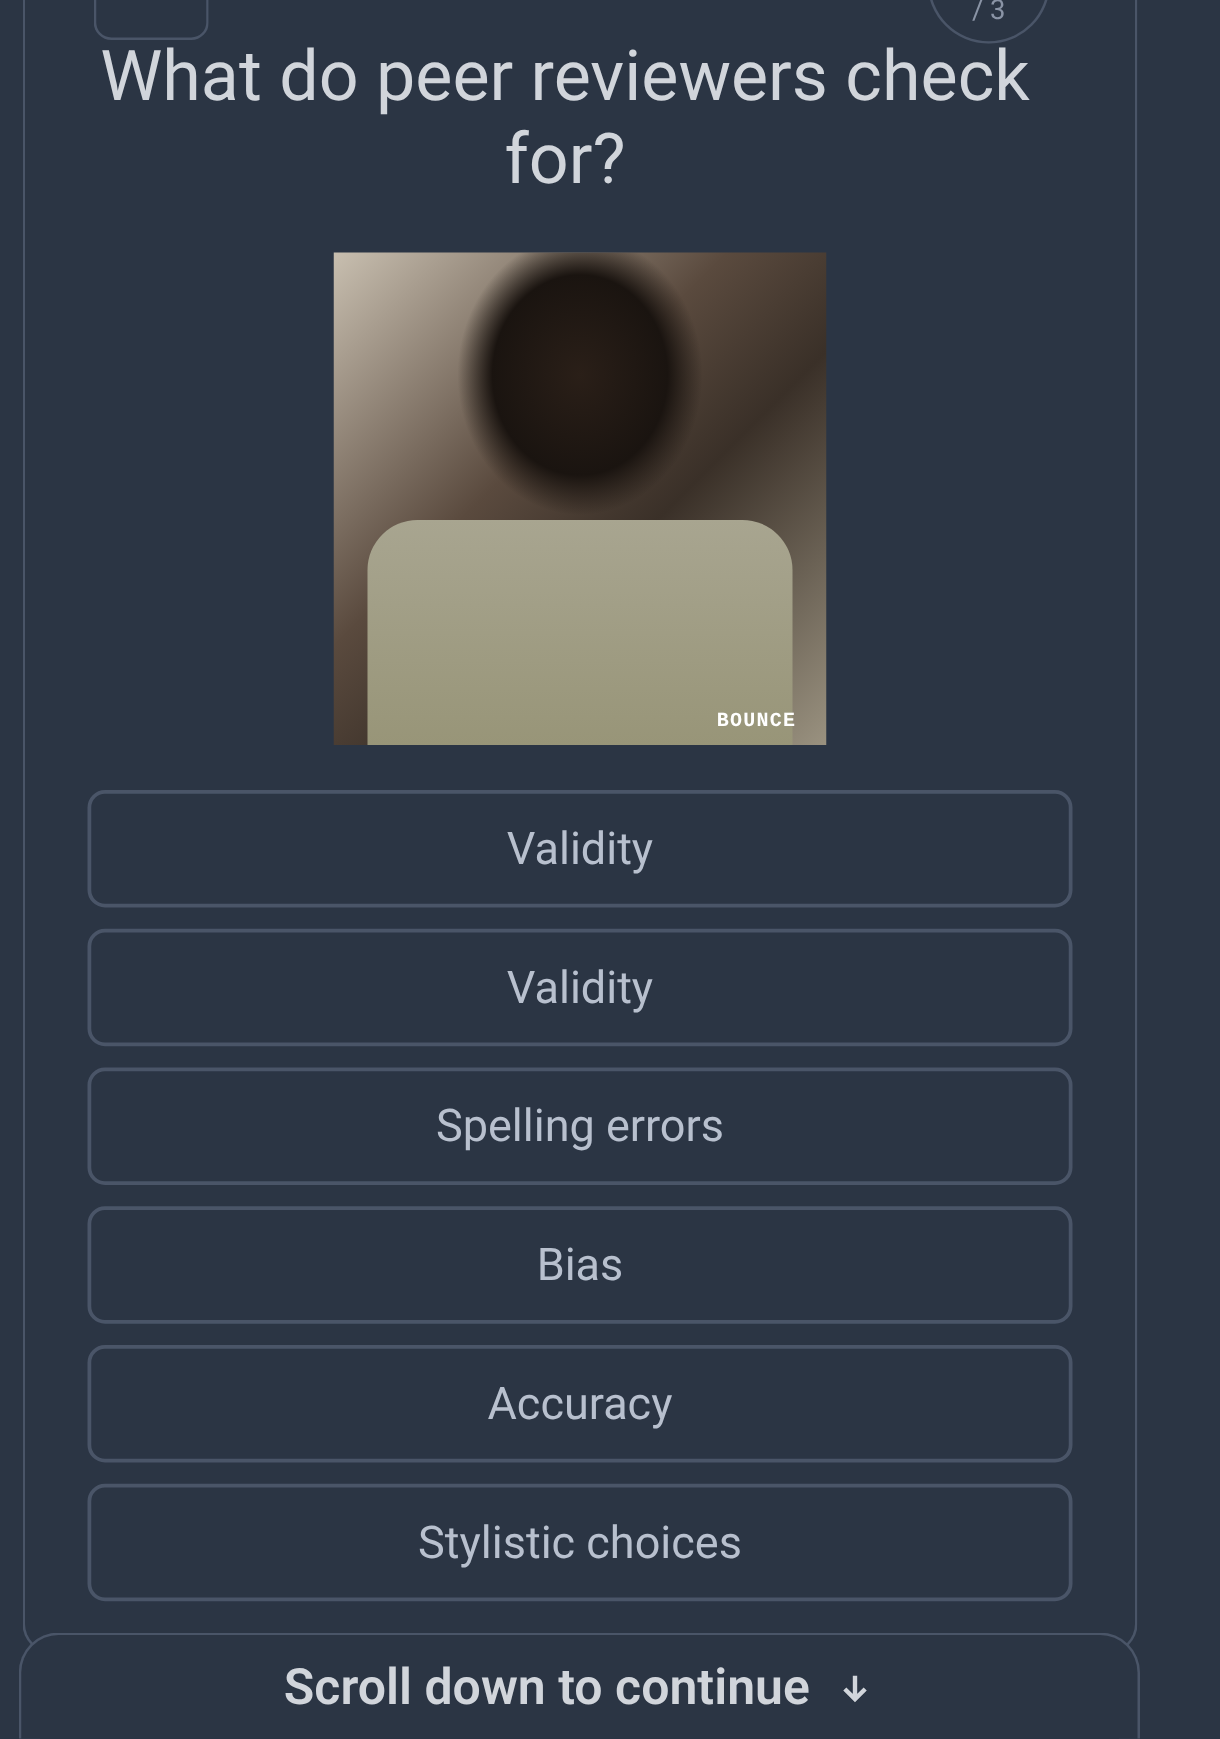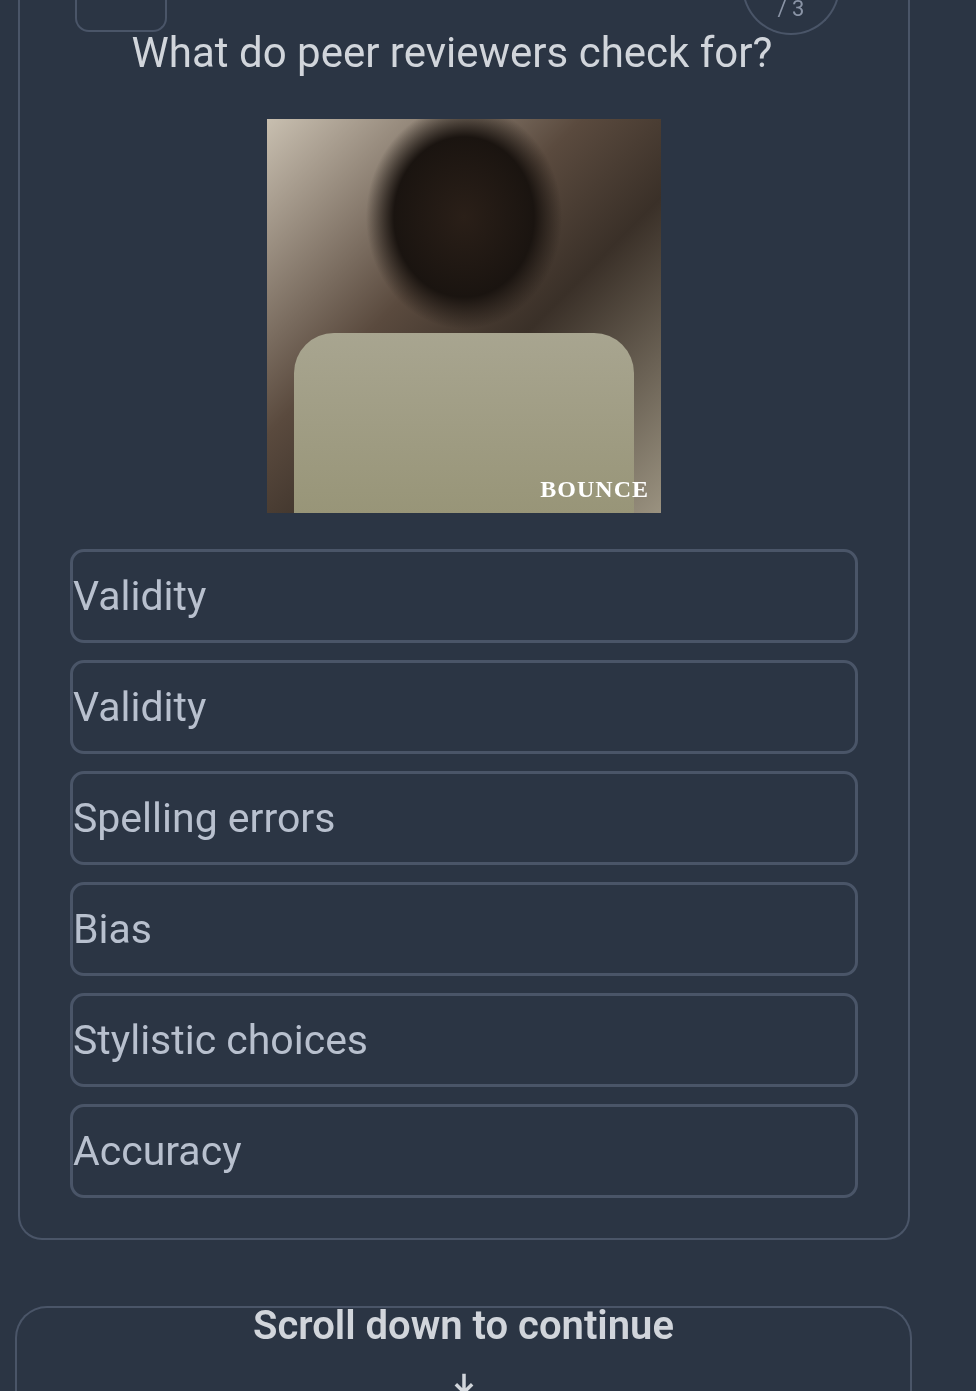--- a/index.html
+++ b/index.html
@@ -51,84 +51,83 @@
       background: #2b3544;
       display: flex;
       align-items: flex-end;
       justify-content: center;
       padding-bottom: 12px;
       color: #8a94a6;
       font-size: 22px;
     }
     .question-title {
       color: #d1d5db;
-      font-size: 42px;
+      font-size: 56px;
       font-weight: 400;
       text-align: center;
       padding: 28px 40px 0 16px;
     }
     .image-container {
       display: flex;
       justify-content: center;
       margin-top: 42px;
     }
     .image-placeholder {
       width: 394px;
       height: 394px;
       background: linear-gradient(135deg, #c8bfb0 0%, #5a4a3e 40%, #3a3028 60%, #9a9280 100%);
       position: relative;
       overflow: hidden;
     }
     .image-watermark {
       position: absolute;
       bottom: 10px;
-      right: 12px;
+      right: 24px;
       color: #fff;
-      font-size: 24px;
+      font-size: 16px;
       font-weight: 700;
       letter-spacing: 1px;
-      font-family: Liberation Serif, serif;
+      font-family: Liberation Mono, monospace;
     }
     .options-container {
       margin-top: 36px;
       padding: 0 50px;
       display: flex;
       flex-direction: column;
       gap: 17px;
     }
     .option-button {
       width: 100%;
       height: 94px;
       background: transparent;
       border: 3px solid #4a5568;
       border-radius: 14px;
       color: #b8c0ce;
-      font-size: 41px;
+      font-size: 36px;
       font-weight: 400;
       cursor: pointer;
       display: flex;
       align-items: center;
-      justify-content: flex-start;
+      justify-content: center;
       font-family: inherit;
     }
     .bottom-panel {
       position: absolute;
       left: 15px;
       bottom: 0;
       width: 897px;
       height: 85px;
       background: #2b3544;
       border: 2px solid #4a5568;
       border-bottom: none;
       border-radius: 32px 32px 0 0;
       display: flex;
       align-items: center;
       justify-content: center;
       gap: 20px;
-      flex-direction: column;
     }
     .bottom-text {
       color: #d1d5db;
       font-size: 40px;
       font-weight: 600;
     }
     .arrow-down {
       width: 32px;
       height: 32px;
       display: flex;
@@ -188,24 +187,24 @@
     <button class="option-button">
       <span>Validity</span>
     </button>
     <button class="option-button">
       <span>Spelling errors</span>
     </button>
     <button class="option-button">
       <span>Bias</span>
     </button>
     <button class="option-button">
+      <span>Accuracy</span>
+    </button>
+    <button class="option-button">
       <span>Stylistic choices</span>
-    </button>
-    <button class="option-button">
-      <span>Accuracy</span>
     </button>
   </div>
 </div>
 
 <div class="bottom-panel">
   <span class="bottom-text">Scroll down to continue</span>
   <span class="arrow-down">
     <svg viewBox="0 0 24 24">
         <path d="M12 4 L12 20 M5 13 L12 20 L19 13"></path>
       </svg>

